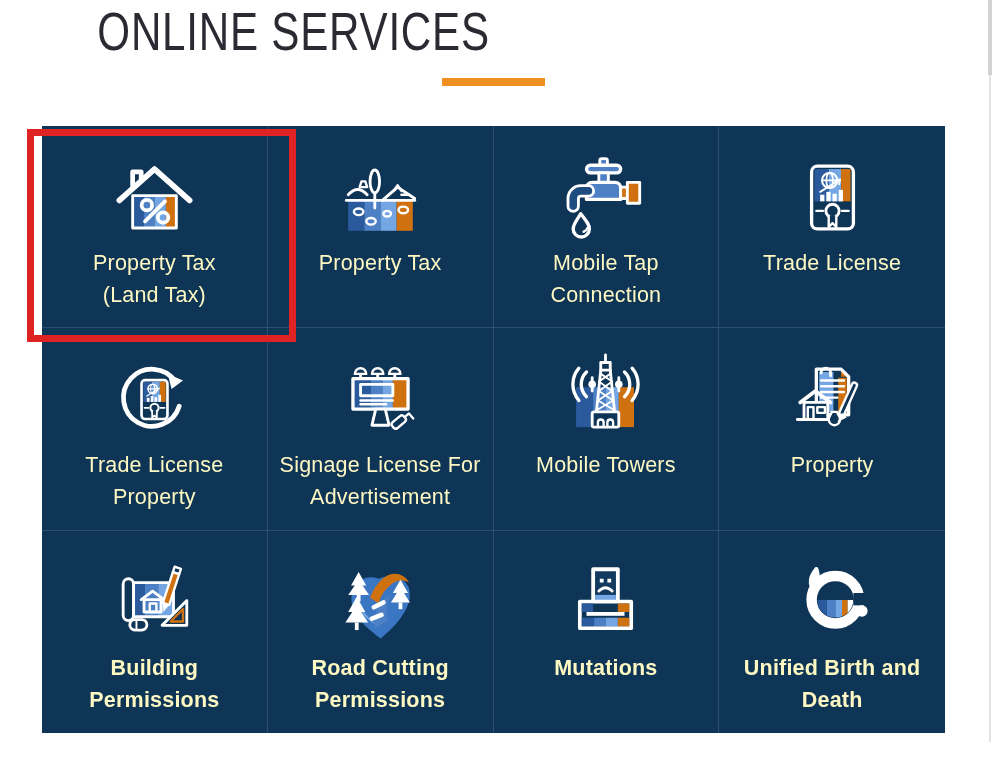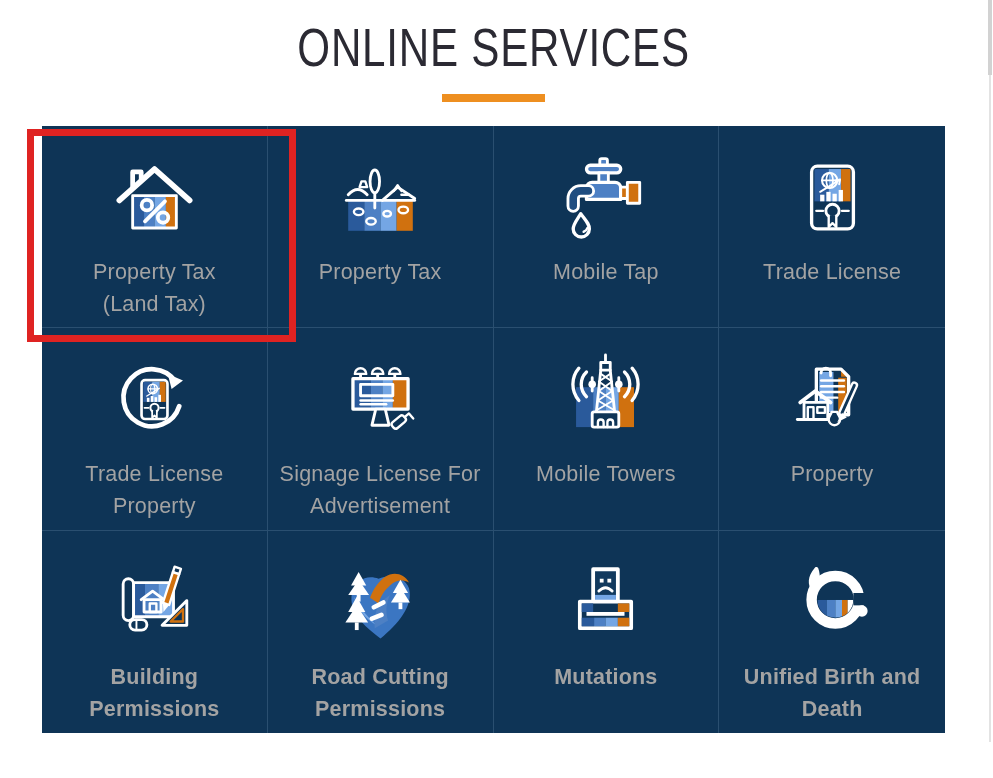--- a/index.html
+++ b/index.html
@@ -1,21 +1,21 @@
 <!DOCTYPE html>
 <html><head>
 <meta charset="utf-8">
 <style>
   html,body{margin:0;padding:0;}
   body{
     width:993px;height:778px;position:relative;overflow:hidden;
     background:#ffffff;font-family:"Liberation Sans", sans-serif;
   }
   
-  .header{position:absolute;left:42px;top:16px;width:903px;text-align:center;}
+  .header{position:absolute;left:42px;top:0;width:903px;text-align:left;}
   .page-title{
     margin:0;padding-top:2px;font-size:54px;line-height:58px;font-weight:300;
     color:#2b2a33;letter-spacing:1px;white-space:nowrap;
   }
   .page-title .condense{display:inline-block;transform:scaleX(0.78);transform-origin:center top;}
   .title-divider{width:103px;height:8px;margin:18px auto 0;background:#ee8f20;}
   
   .services-grid{
     position:absolute;left:42px;top:126px;width:903px;height:607px;
     background:#0e3456;display:grid;
@@ -23,21 +23,21 @@
   }
   .tile{position:relative;border-right:1px solid #2a4f70;border-bottom:1px solid #2a4f70;cursor:pointer;}
   .tile:nth-child(4n){border-right:none;}
   .tile:nth-child(n+9){border-bottom:none;font-weight:bold;}
   .icon-wrap{position:absolute;top:24px;left:0;right:0;height:96px;
     display:flex;align-items:center;justify-content:center;}
   .icon-wrap svg{width:95px;height:95px;}
   .tile svg *{stroke-linecap:round;stroke-linejoin:round;}
   .label{
     position:absolute;top:121px;left:0;right:0;text-align:center;
-    color:#a3a3a3;font-size:21.5px;line-height:32px;letter-spacing:0.2px;margin-top:9px;
+    color:#fef9c3;font-size:21.5px;line-height:32px;letter-spacing:0.2px;
   }
   .label span{display:block;}
   
   .highlight-box{
     position:absolute;left:27px;top:129px;width:269px;height:213px;
     border:7px solid #df2322;box-sizing:border-box;pointer-events:none;z-index:10;
   }
   
   .scrollbar-track{position:absolute;right:2px;top:0;width:2px;height:742px;background:#e3e3e3;}
   .scrollbar-thumb{position:absolute;right:1px;top:0;width:4px;height:75px;background:#d2d2d2;}
@@ -109,20 +109,21 @@
       <path d="M32 42 h-8 a8 8 0 0 0 -8 8 v8" fill="none" stroke="#fff" stroke-width="14"></path>
       <path d="M32 42 h-8 a8 8 0 0 0 -8 8 v8" fill="none" stroke="#1f4d80" stroke-width="8"></path>
       <rect x="66" y="38" width="7" height="12" fill="#d0710f" stroke="#fff" stroke-width="3"></rect>
       <rect x="73" y="33" width="13" height="22" fill="#d0710f" stroke="#fff" stroke-width="3"></rect>
       <path d="M24 66 c-5 8 -8 11 -8 16 a8.5 8.5 0 0 0 17 0 c0 -5 -3 -8 -9 -16 z" fill="none" stroke="#fff" stroke-width="3.5"></path>
       <path d="M27 85 q3 -1 4 -4" fill="none" stroke="#fff" stroke-width="2.5"></path>
     </svg>
       </div>
     <div class="label">
       <span>Mobile Tap</span>
+      <span>Connection</span>
     </div>
   </div>
 
   <div class="tile">
     <div class="icon-wrap">
         <svg viewBox="0 0 100 100">
       <rect x="28" y="16" width="44" height="66" rx="6" fill="#0e3456" stroke="#fff" stroke-width="3.5"></rect>
       <rect x="31" y="19" width="15" height="34" fill="#2a5a9b"></rect>
       <rect x="46" y="19" width="13" height="34" fill="#74a6e4"></rect>
       <rect x="59" y="19" width="10" height="34" fill="#d0710f"></rect>

